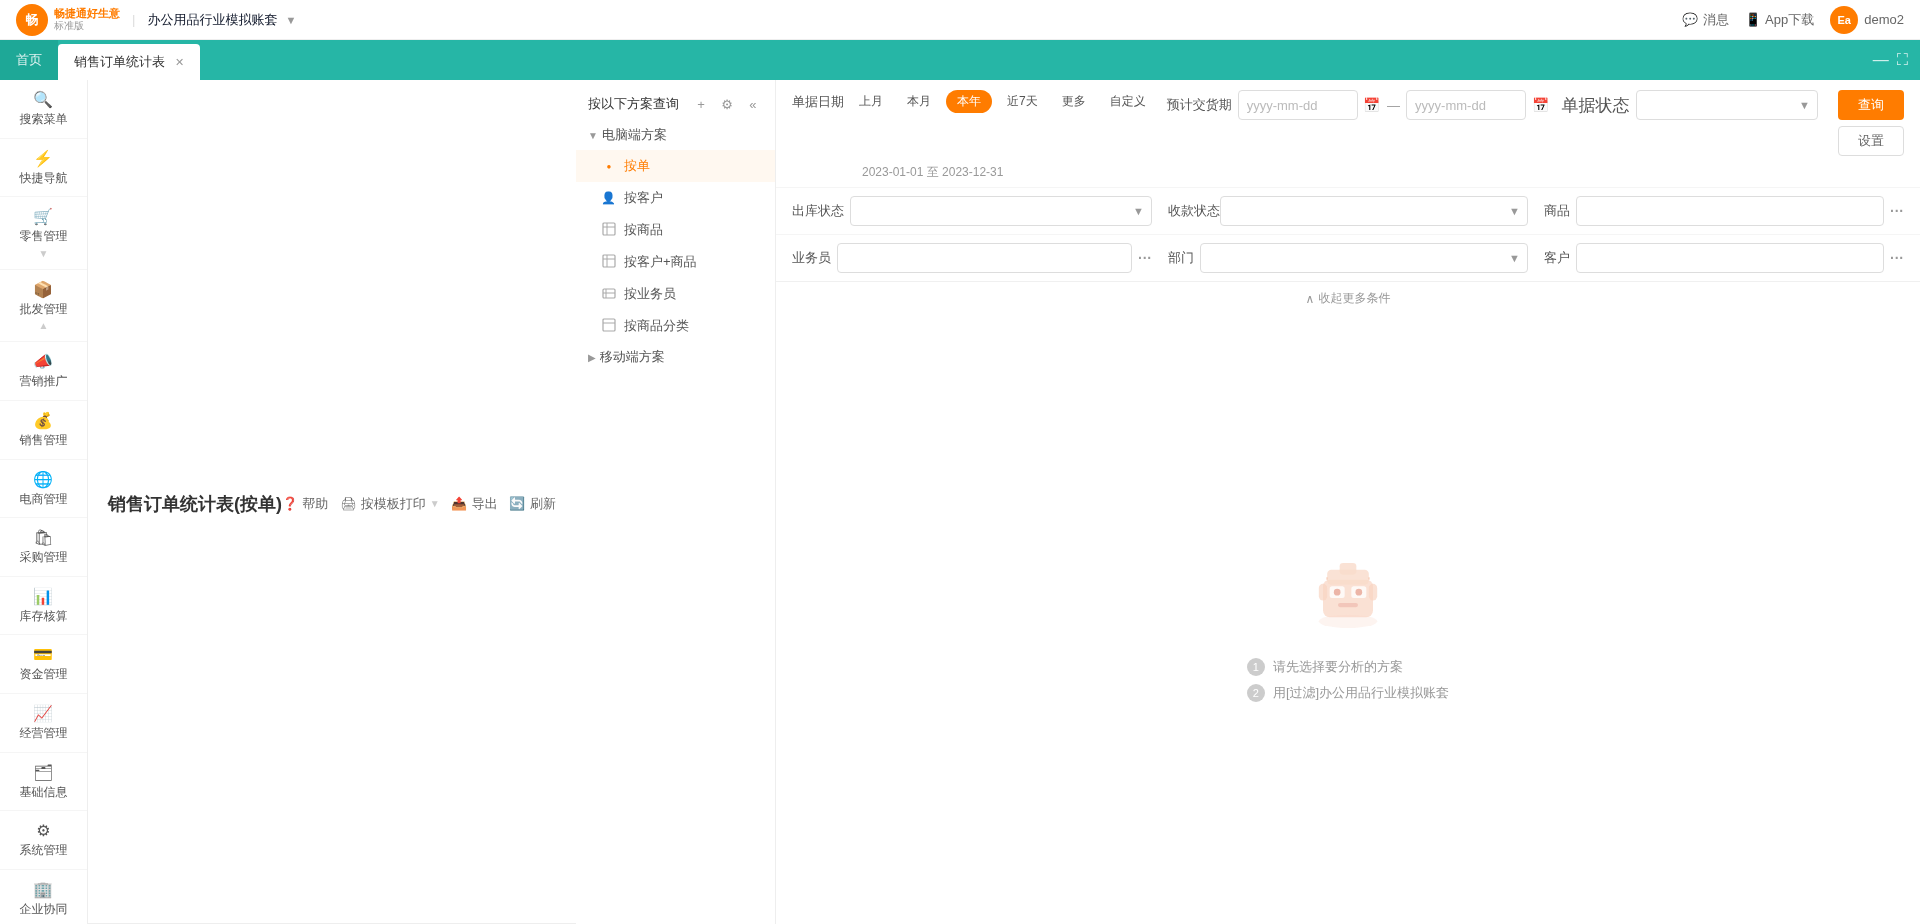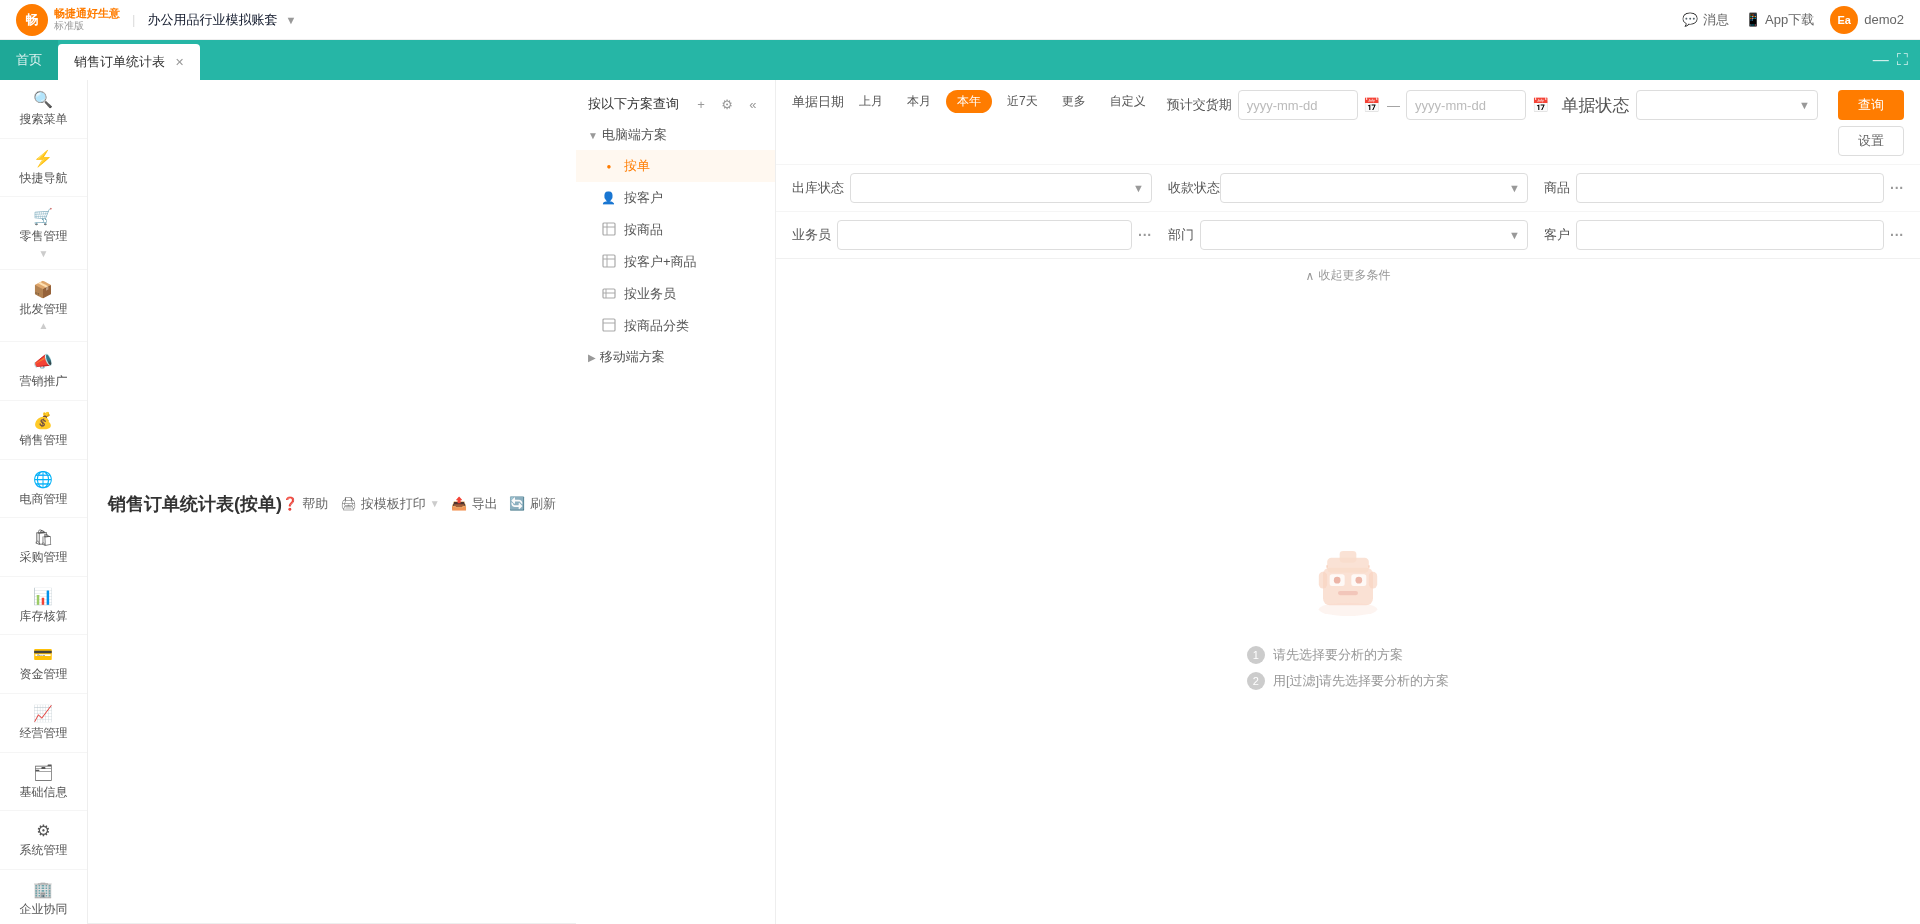--- a/index.html
+++ b/index.html
@@ -346,20 +346,23 @@
                 <span class="select-arrow">▼</span>
               </div>
             </div>
 
             <div class="query-btn-area">
               <button class="btn-query">查询</button>
               <button class="btn-settings">设置</button>
             </div>
           </div>
 
+          <div style="padding: 0 16px 6px 86px; background:#fff;">
+            <span style="font-size:12px; color:#999;">2023-01-01 至 2023-12-31</span>
+          </div>
 
           <div style="display:flex; align-items:center; padding: 8px 16px; gap:16px; background:#fff; border-top: 1px solid #f5f5f5;">
             <div style="display:flex; align-items:center; gap:6px; flex:1;">
               <span style="color:#555; font-size:13px; white-space:nowrap;">出库状态</span>
               <div class="select-wrapper" style="flex:1;">
                 <select>
                   <option value=""></option>
                 </select>
                 <span class="select-arrow">▼</span>
               </div>
@@ -425,21 +428,21 @@
             <line x1="35" y1="47" x2="35" y2="50" stroke="#f5b89a" stroke-width="2"></line>
             <line x1="85" y1="47" x2="85" y2="50" stroke="#f5b89a" stroke-width="2"></line>
           </svg>
           <div class="empty-tips">
             <div class="empty-tip">
               <div class="tip-num">1</div>
               <span>请先选择要分析的方案</span>
             </div>
             <div class="empty-tip">
               <div class="tip-num">2</div>
-              <span>用[过滤]请先选择要分析的方案</span>
+              <span>用[过滤]办公用品行业模拟账套</span>
             </div>
           </div>
         </div>
 
       </div>
     </div>
   </div>
 </div>
 
 </body></html>

